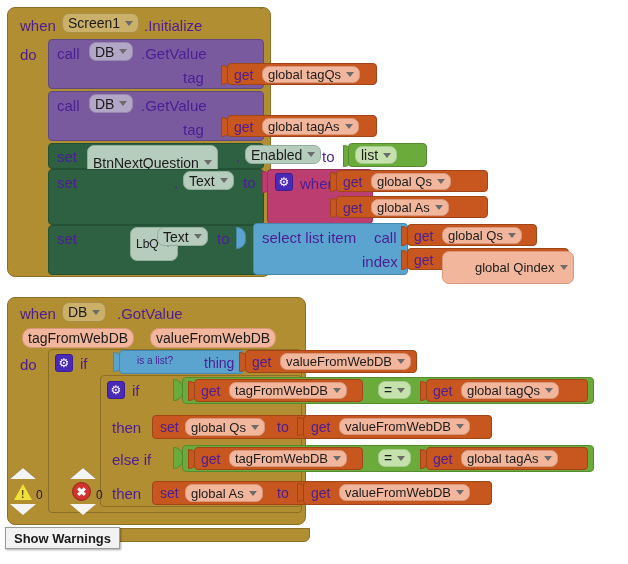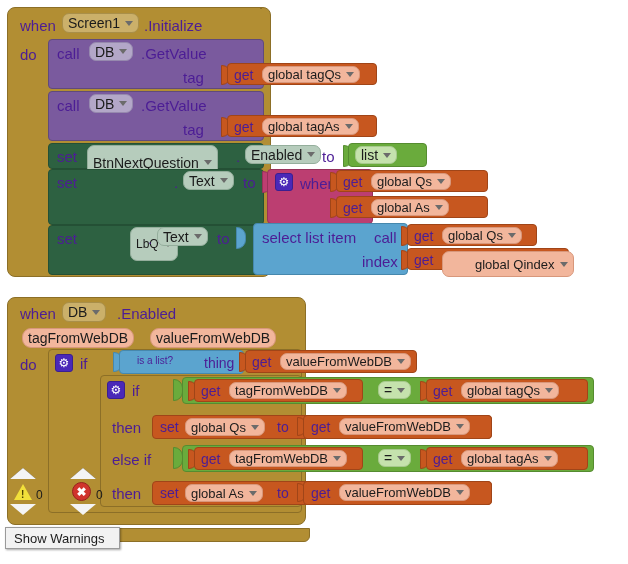--- a/index.html
+++ b/index.html
@@ -207,33 +207,33 @@
   <div class="blk orange" style="left:407px;top:224px;width:130px;height:22px;border-radius:4px;"></div>
   <span class="lbl" style="left:414px;top:229px;font-size:14px;">get</span>
   <div class="pill pill-orange" style="left:442px;top:227px;height:17px;font-size:13px;">
     <span class="txt">global Qs</span>
       <span class="arw"></span>
   </div>
   <span class="lbl" style="left:362px;top:254px;font-size:15px;">index</span>
   <div class="socket orange" style="left:401px;top:250px;"></div>
   <div class="blk orange" style="left:407px;top:248px;width:162px;height:22px;border-radius:4px;"></div>
   <span class="lbl" style="left:414px;top:253px;font-size:14px;">get</span>
-  <div class="pill pill-orange" style="left:442px;top:251px;height:26px;font-size:13px;padding-left:32px;">
+  <div class="pill pill-orange" style="left:442px;top:251px;height:33px;font-size:13px;padding-left:32px;">
     <span class="txt">global Qindex</span>
       <span class="arw"></span>
   </div>
 
   <div class="blk gold" style="left:7px;top:297px;width:299px;height:228px;border-radius:8px;"></div>
 
   <span class="lbl" style="left:20px;top:306px;font-size:15px;">when</span>
   <div class="pill pill-gold" style="left:62px;top:302px;height:20px;font-size:14px;">
     <span class="txt">DB</span>
       <span class="arw"></span>
   </div>
-  <span class="lbl" style="left:117px;top:306px;font-size:15px;">.Enabled</span>
+  <span class="lbl" style="left:117px;top:306px;font-size:15px;">.GotValue</span>
 
   <div class="pill pill-plain" style="left:22px;top:328px;height:20px;font-size:14px;border-radius:9px;">
     <span class="txt">tagFromWebDB</span>
   </div>
   <div class="pill pill-plain" style="left:150px;top:328px;height:20px;font-size:14px;border-radius:9px;">
     <span class="txt">valueFromWebDB</span>
   </div>
 
   <span class="lbl" style="left:20px;top:357px;font-size:15px;">do</span>
 
@@ -343,17 +343,17 @@
     <div class="tri-dn" style="left:2px;top:36px;border-top-color:#f4f4f4;"></div>
   </div>
 
   <div class="ind" style="left:68px;top:468px;width:40px;height:60px;">
     <div class="tri-up" style="left:2px;top:0px;border-bottom-color:#f4f4f4;"></div>
     <div class="err-ico" style="left:4px;top:14px;">✖</div>
     <span class="cnt" style="left:28px;top:21px;">0</span>
     <div class="tri-dn" style="left:2px;top:36px;border-top-color:#f4f4f4;"></div>
   </div>
 
-  <div class="showwarn" style="left:5px;top:527px;width:115px;height:22px;">
+  <div class="showwarn" style="left:5px;top:527px;width:115px;height:22px;font-weight:bold;">
     <span>Show Warnings</span>
   </div>
 
 </div>
 
 </body></html>

